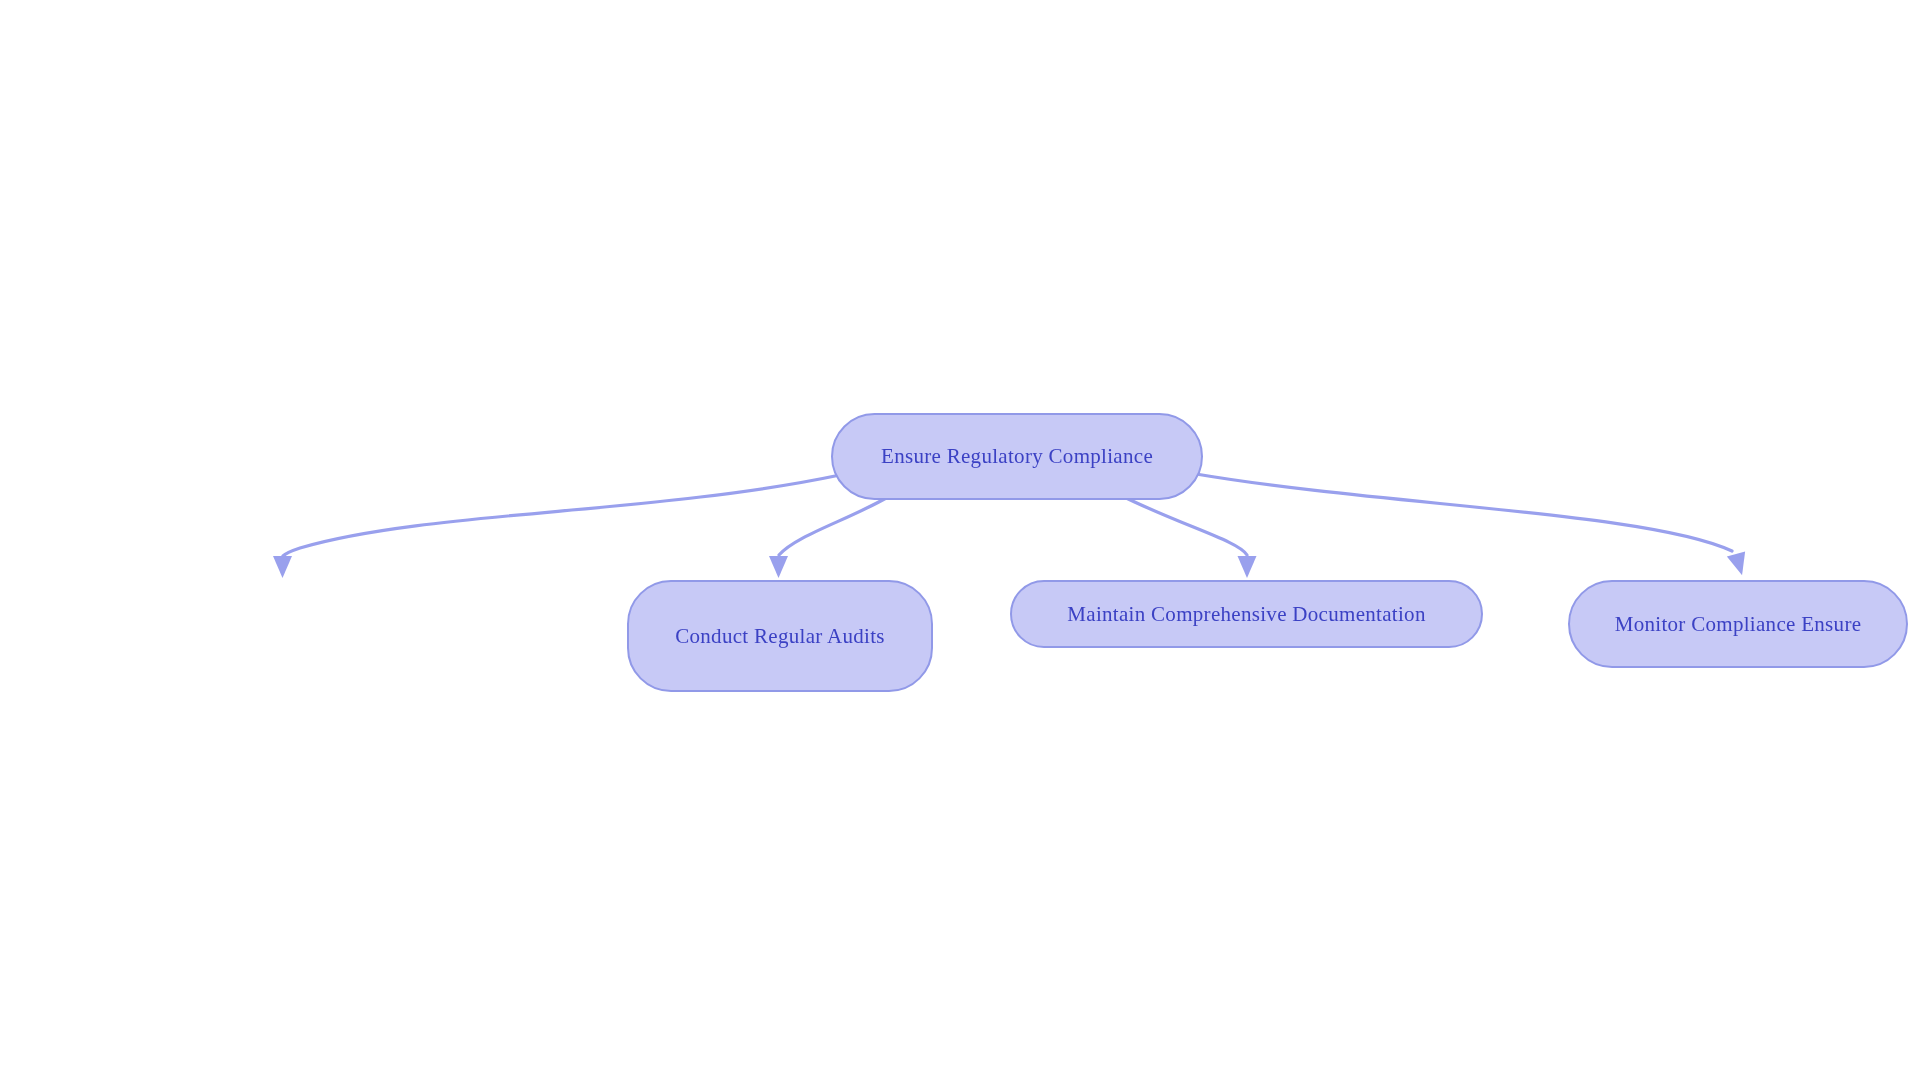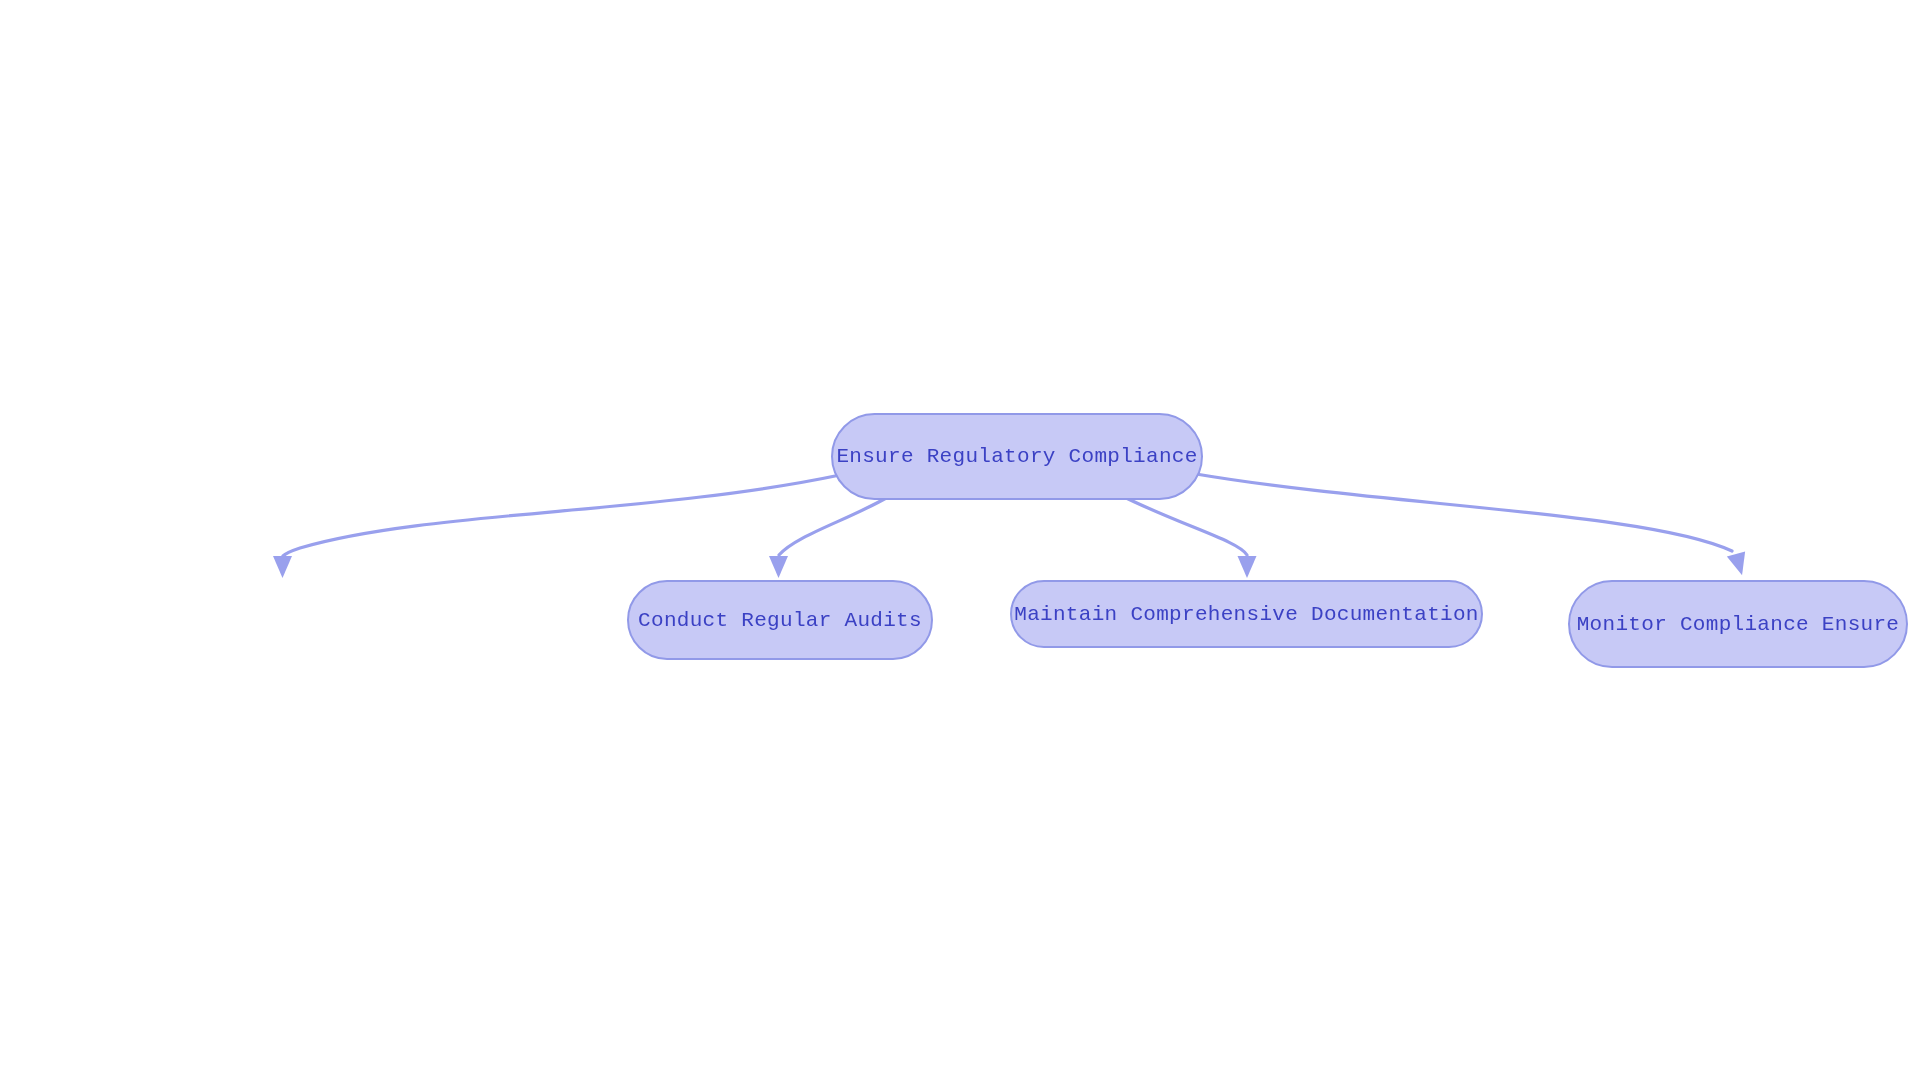--- a/index.html
+++ b/index.html
@@ -6,21 +6,21 @@
     margin: 0;
     padding: 0;
     background: #ffffff;
   }
   .stage {
     position: relative;
     width: 1920px;
     height: 1083px;
     background: var(--canvas-bg, #ffffff);
     overflow: hidden;
-    font-family: Liberation Mono, monospace;
+    font-family: Liberation Serif, serif;
   }
   .edges {
     position: absolute;
     left: 0;
     top: 0;
     width: 1920px;
     height: 1083px;
     display: block;
   }
   .edge-path {
@@ -69,21 +69,21 @@
     <polygon class="arrowhead" points="-9.5,0 9.5,0 0,22" transform="translate(778.5,556)"></polygon>
     <polygon class="arrowhead" points="-9.5,0 9.5,0 0,22" transform="translate(1247,556)"></polygon>
     <polygon class="arrowhead" points="-9.5,0 9.5,0 0,22" transform="translate(1736,554) rotate(-16)"></polygon>
   </svg>
 
   <div class="node" style="left:831px;top:413px;width:372px;height:87px">
     <span class="node-label">Ensure Regulatory Compliance</span>
   </div>
 
 
-  <div class="node" style="left:627px;top:580px;width:306px;height:80px">
+  <div class="node" style="left:627px;top:580px;width:306px;height:112px">
     <span class="node-label">Conduct Regular Audits</span>
   </div>
 
   <div class="node" style="left:1010px;top:580px;width:473px;height:68px">
     <span class="node-label">Maintain Comprehensive Documentation</span>
   </div>
 
   <div class="node" style="left:1568px;top:580px;width:340px;height:88px">
     <span class="node-label">Monitor Compliance Ensure</span>
   </div>

